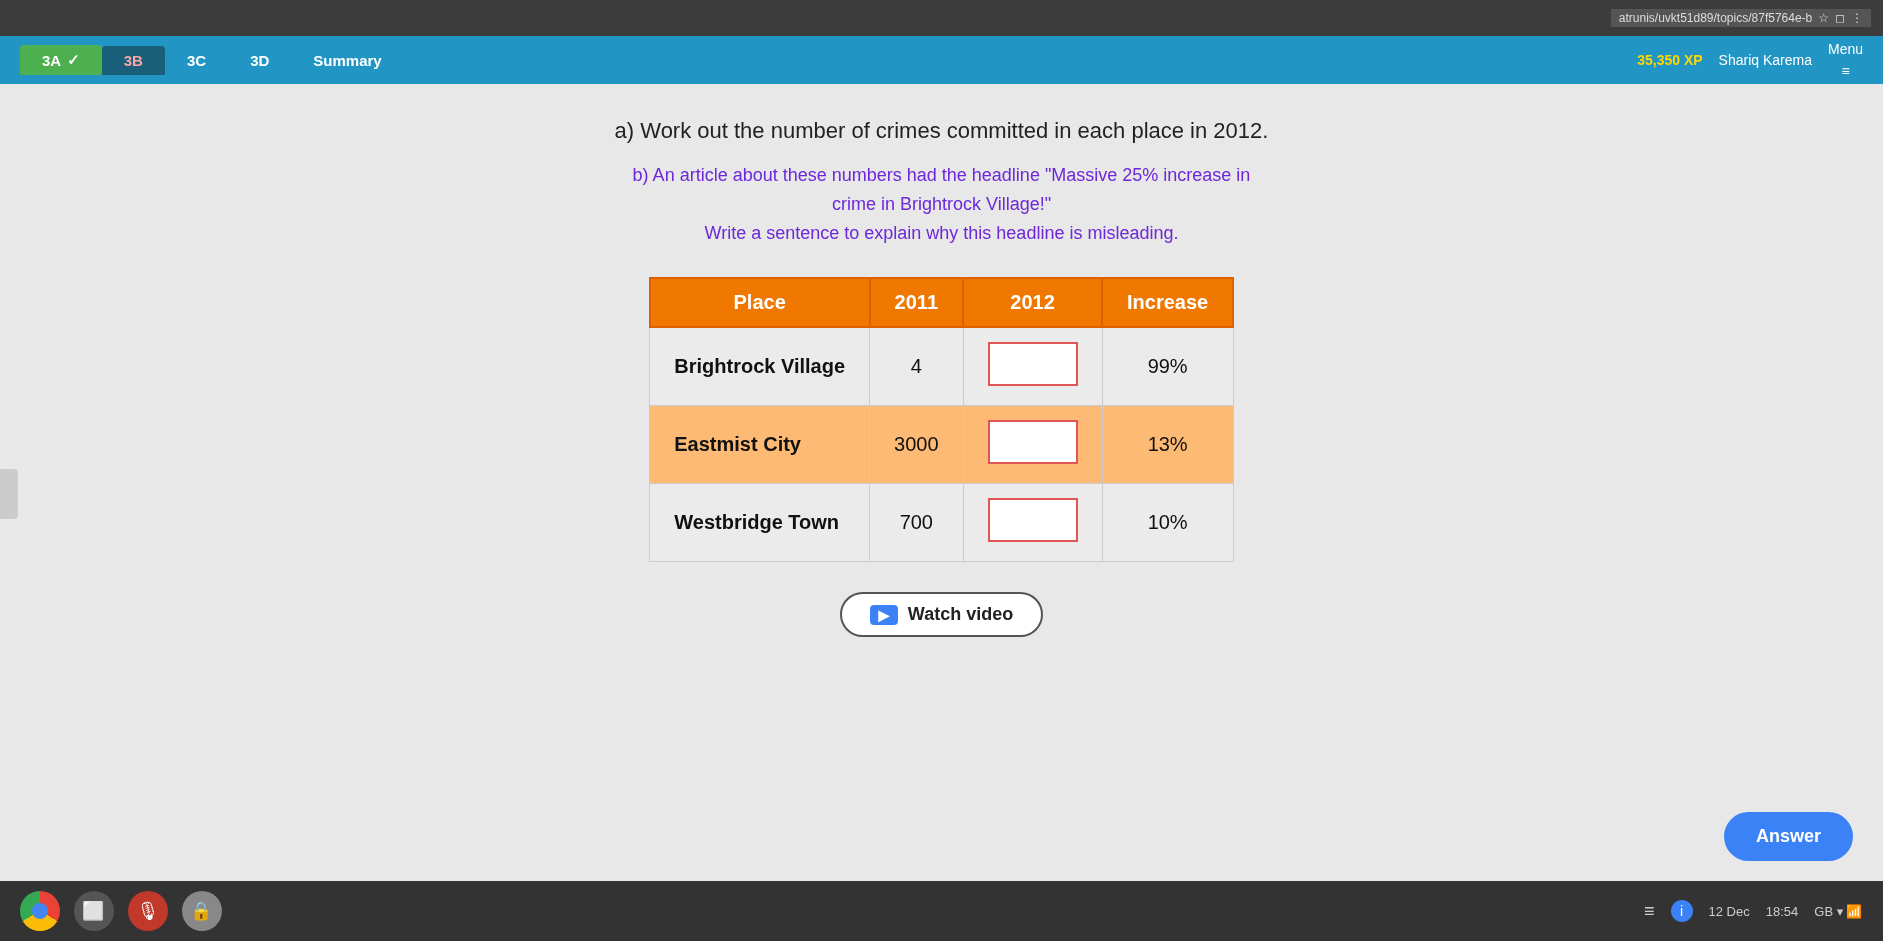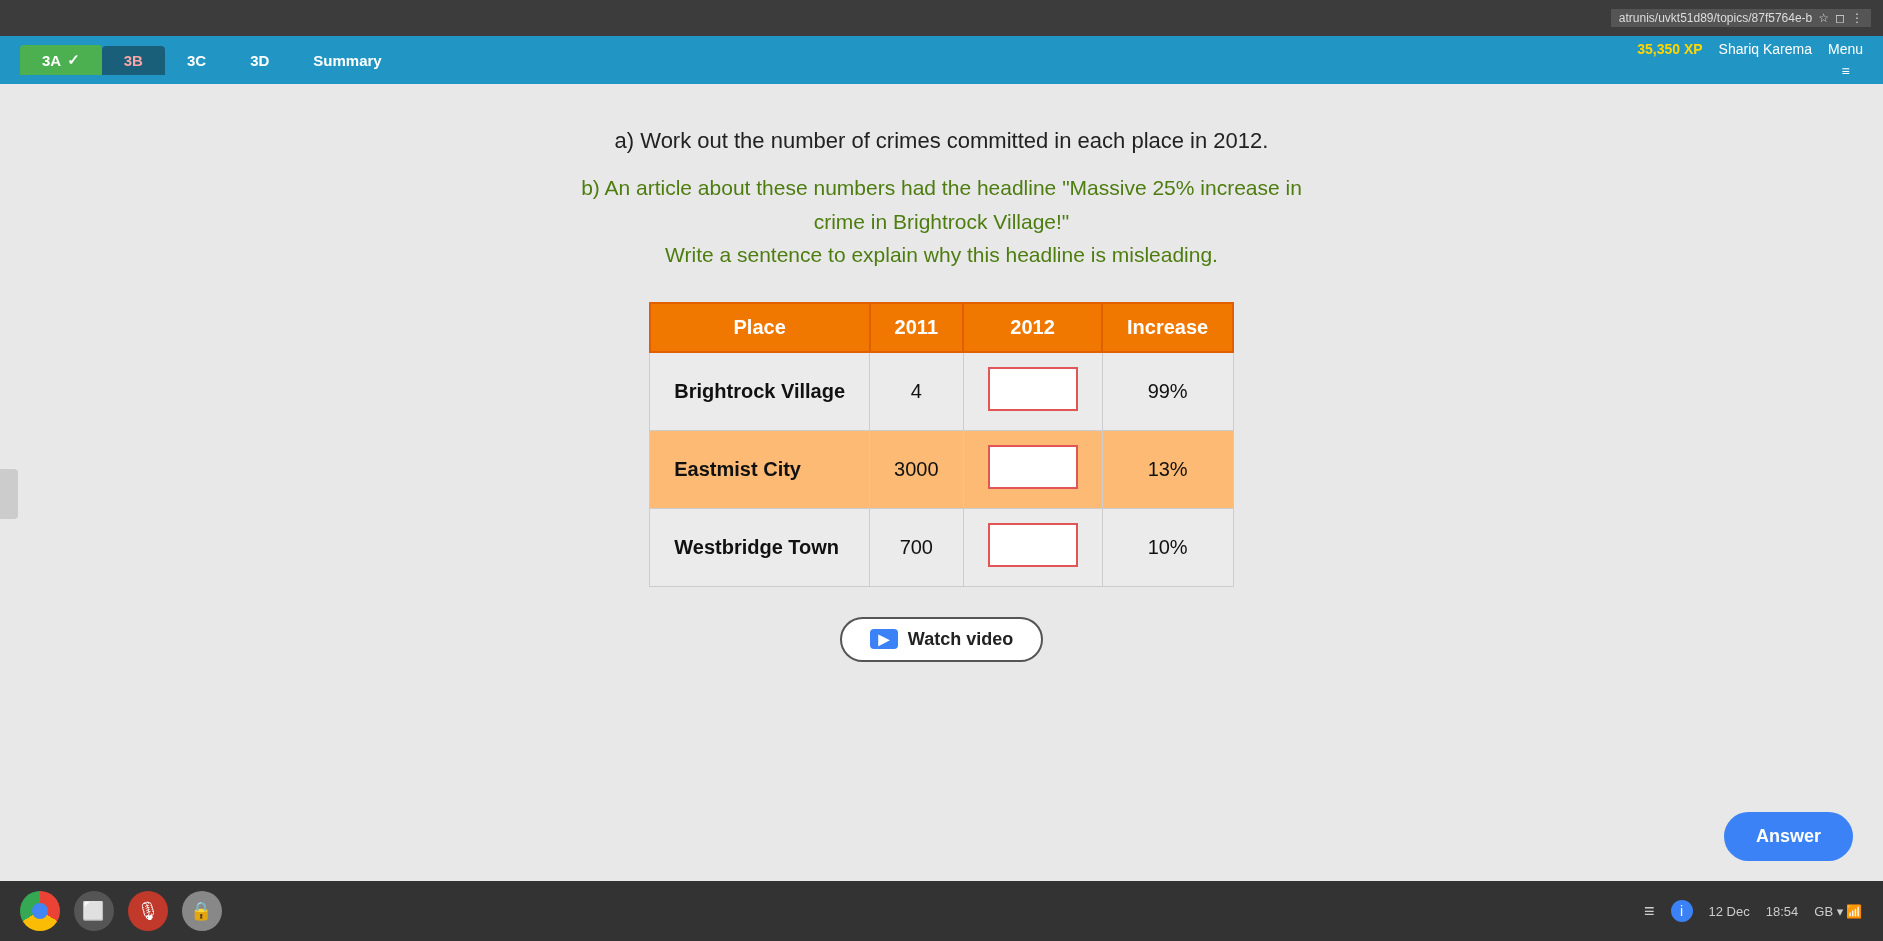--- a/index.html
+++ b/index.html
@@ -46,21 +46,21 @@
       background: #4caf50;
       color: white;
     }
     .nav-tab.active-dark {
       background: #1a5f7a;
       color: #fca5a5;
     }
     .nav-right {
       margin-left: auto;
       display: flex;
-      align-items: flex-start;
+      align-items: center;
       gap: 16px;
       color: white;
       font-size: 14px;
     }
     .xp-badge {
       color: #ffd700;
       font-weight: bold;
     }
     .menu-btn {
       background: none;
@@ -71,35 +71,35 @@
       display: flex;
       align-items: center;
       gap: 6px;
       flex-direction: column;
     }
 
     
     .main-content {
       background: #e8e8e8;
       min-height: 820px;
-      padding: 40px 60px 20px 60px;
+      padding: 30px 60px 20px 60px;
       position: relative;
     }
 
     .question-text {
       font-size: 22px;
       color: #222;
       margin-bottom: 14px;
       line-height: 1.5;
       text-align: center;
     }
 
     .question-b {
-      font-size: 21px;
-      color: #4d7c0f;
+      font-size: 18px;
+      color: #6d28d9;
       text-align: center;
       line-height: 1.6;
       margin-bottom: 30px;
     }
 
     
     .table-wrapper {
       display: flex;
       justify-content: center;
       margin-bottom: 30px;

